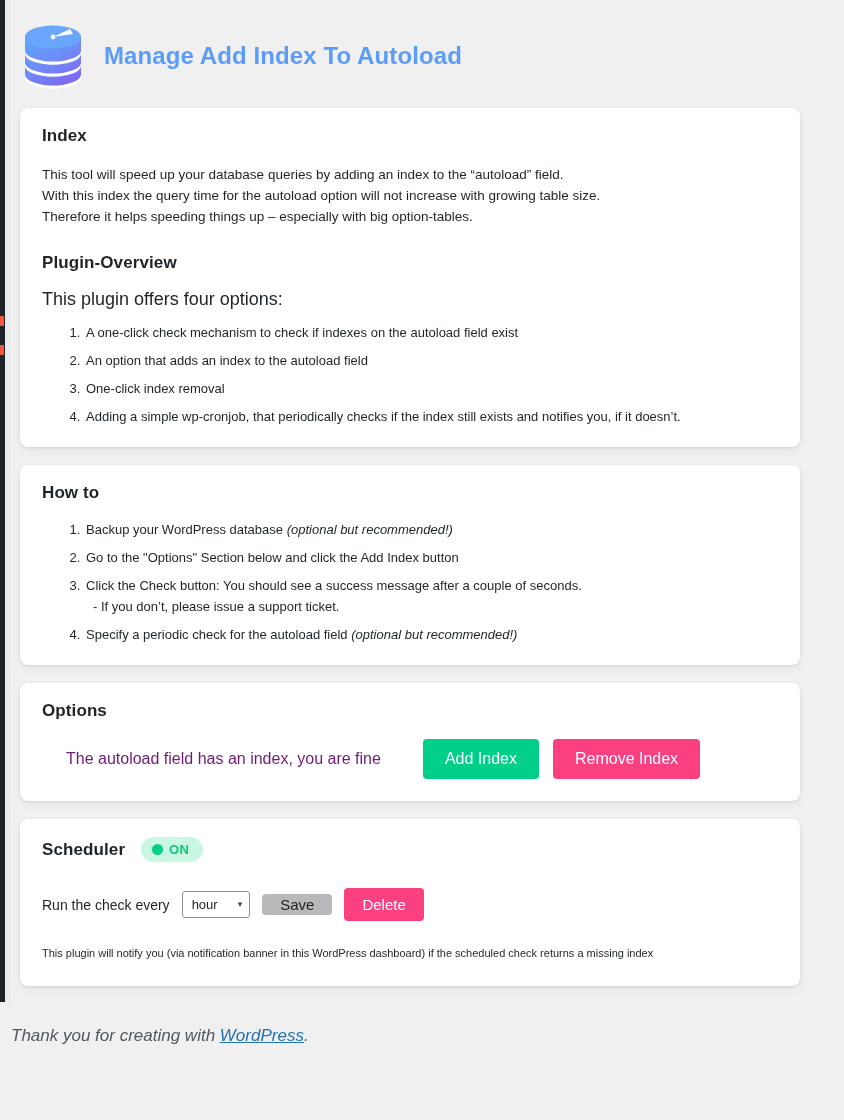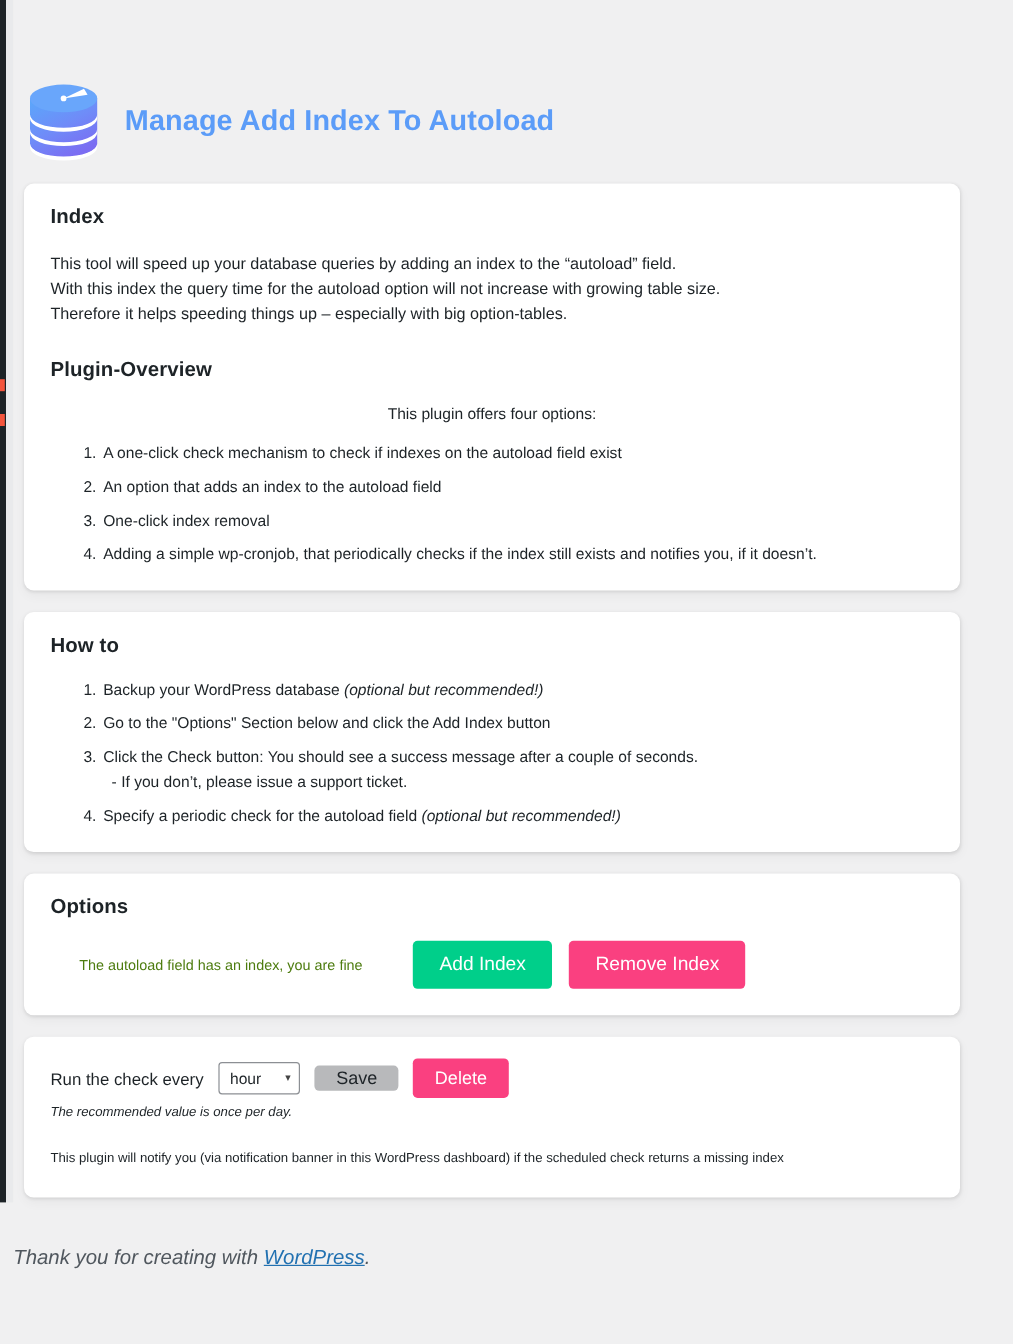--- a/index.html
+++ b/index.html
@@ -36,21 +36,20 @@
     position: absolute;
     left: 5px; top: 0;
     width: 6px; height: 1002px;
     background: #e9eaec;
   }
 
   .page {
     position: absolute;
     left: 0; top: 0;
     width: 844px;
-    margin-top: 45px;
   }
 
   
   .header {
     display: flex;
     align-items: center;
     padding: 20px 0 16px 20px;
     gap: 18px;
   }
   .db-icon {
@@ -89,24 +88,23 @@
     color: #1d2327;
     letter-spacing: 0.1px;
   }
   .body-line {
     font-size: 13.5px;
     line-height: 21px;
     color: #1d2327;
     margin: 0;
   }
   .lead {
-    font-size: 13px;
+    font-size: 18px;
     line-height: 21px;
     margin: 0 0 14px 0;
-    text-align: center;
   }
   ol.num-list {
     margin: 0;
     padding: 0 0 0 42px;
     list-style: decimal;
   }
   ol.num-list li {
     font-size: 13px;
     line-height: 17px;
     margin-bottom: 11px;
@@ -131,22 +129,22 @@
     border: 2px solid #4a90e8;
     border-radius: 4px;
     color: #76a9f0;
     font-size: 15px;
     font-family: "Liberation Sans", sans-serif;
     padding: 11px 26px;
     cursor: pointer;
     margin-left: 18px;
   }
   .status-msg {
-    color: #4d7c0f;
-    font-size: 12px;
+    color: #701a75;
+    font-size: 16px;
     margin-left: 24px;
     flex: 0 0 auto;
   }
   .btn-add {
     background: #00cf8a;
     color: #ffffff;
     border: none;
     border-radius: 4px;
     font-size: 16px;
     font-family: "Liberation Sans", sans-serif;
@@ -334,31 +332,37 @@
   <div class="card">
     <h2>Options</h2>
     <div class="options-row">
       <span class="status-msg">The autoload field has an index, you are fine</span>
       <button class="btn-add">Add Index</button>
       <button class="btn-remove">Remove Index</button>
     </div>
   </div>
 
   <div class="card">
+    <div class="sched-head">
+      <h2>Scheduler</h2>
+      <span class="pill">
+        <span class="pill-dot"></span>
+        <span class="pill-text">ON</span>
+      </span>
+    </div>
 
     <div class="sched-row">
       <span class="sched-label">Run the check every</span>
       <span class="select-box">
         <span>hour</span>
         <span class="caret">▾</span>
       </span>
       <button class="btn-save">Save</button>
       <button class="btn-delete">Delete</button>
     </div>
-    <p class="hint">The recommended value is once per day.</p>
     <p class="sched-note">This plugin will notify you (via notification banner in this WordPress dashboard) if the scheduled check returns a missing index</p>
   </div>
 
   <div class="footer">
     <span>Thank you for creating with </span><a href="#">WordPress</a><span>.</span>
   </div>
 
 </div>
 
 </body></html>

